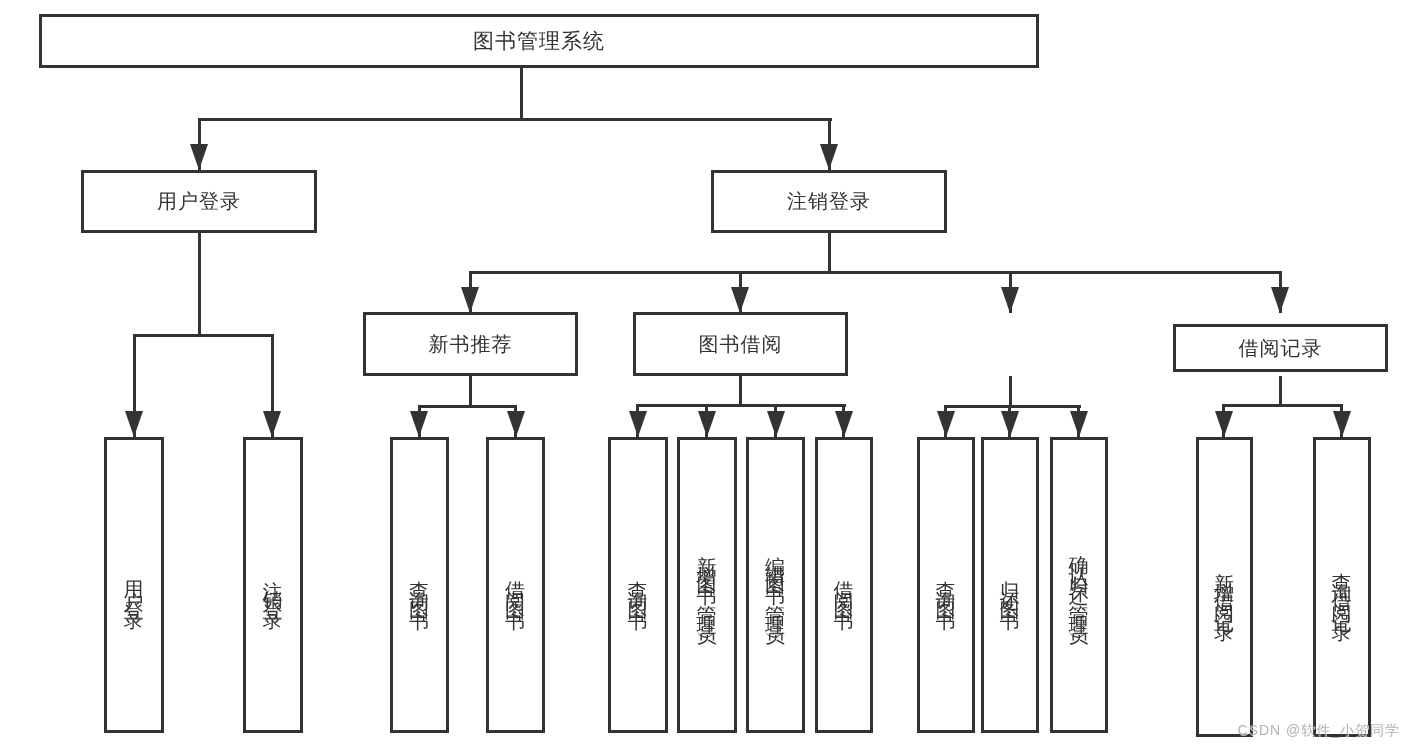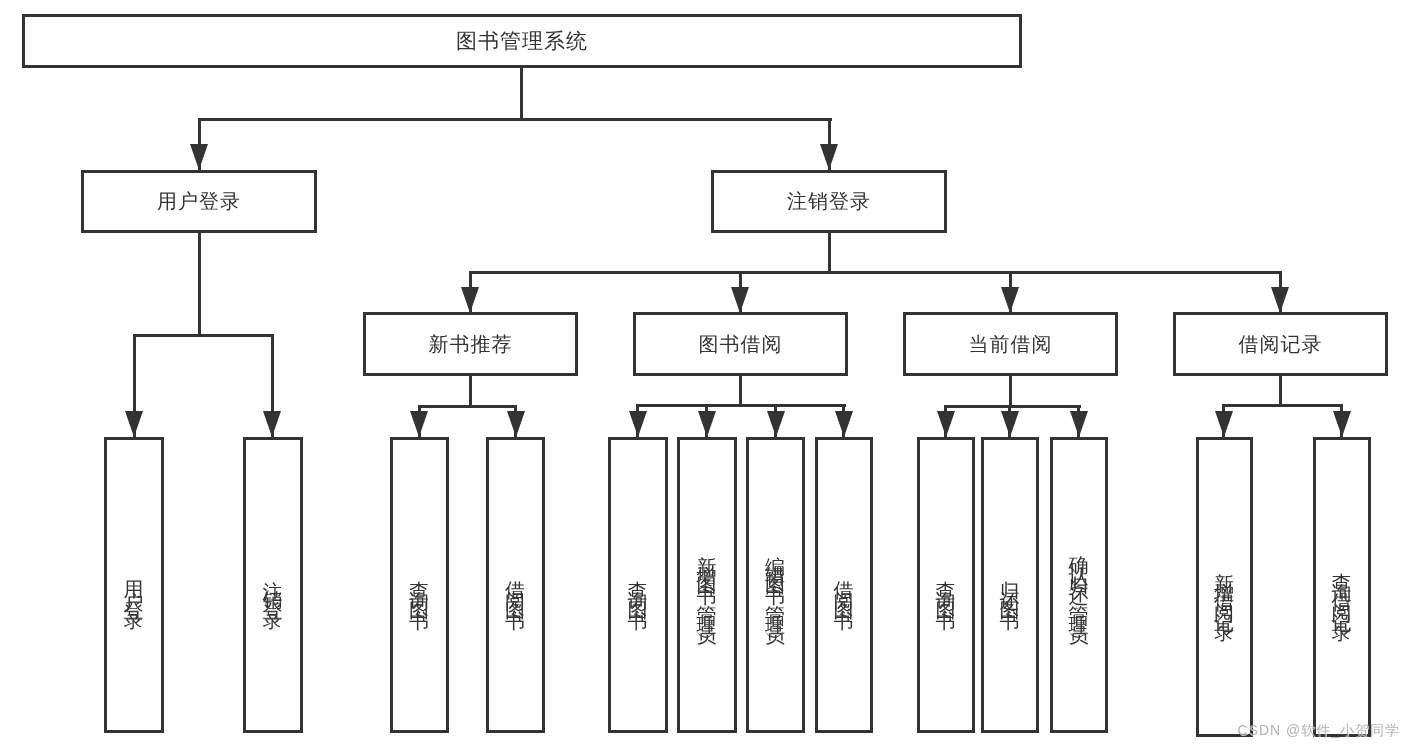--- a/index.html
+++ b/index.html
@@ -5,21 +5,21 @@
   html,body{margin:0;padding:0;background:#fff;}
   .stage{
     position:relative;width:1405px;height:747px;background:#ffffff;
     font-family:"Liberation Sans",sans-serif;color:#333333;overflow:hidden;
   }
   .box{
     position:absolute;background:#ffffff;border:3px solid #333333;box-sizing:border-box;
     display:flex;align-items:center;justify-content:center;
     font-size:20px;color:#333333;letter-spacing:1px;white-space:nowrap;
   }
-  .root-box{font-size:21px;}
+  .root-box{font-size:21px;margin-left:17px;}
   .leaf span{
     writing-mode:vertical-rl;text-orientation:mixed;
     font-size:20px;letter-spacing:10px;line-height:1;display:block;
   }
   .vline{position:absolute;width:3px;background:#333333;}
   .hline{position:absolute;height:3px;background:#333333;}
   .arrow{
     position:absolute;width:0;height:0;
     border-left:9px solid transparent;border-right:9px solid transparent;
     border-top:26px solid #333333;
@@ -36,22 +36,21 @@
 
 <div class="stage">
 
   <div class="box root-box" style="left:22px;top:14px;width:1000px;height:54px">图书管理系统</div>
 
   <div class="box" style="left:81px;top:170px;width:236px;height:63px">用户登录</div>
   <div class="box" style="left:711px;top:170px;width:236px;height:63px">注销登录</div>
 
   <div class="box" style="left:363px;top:312px;width:215px;height:64px">新书推荐</div>
   <div class="box" style="left:633px;top:312px;width:215px;height:64px">图书借阅</div>
-  <div class="box" style="left:903px;top:312px;width:215px;height:64px">当前借阅</div>
-  <div class="box" style="left:1173px;top:312px;width:215px;height:64px">借阅记录</div>
+  <div class="box" style="left:1173px;top:324px;width:215px;height:48px">借阅记录</div>
 
   <div class="box leaf" style="left:104px;top:437px;width:60px;height:296px">
     <span>用户登录</span>
     </div>
   <div class="box leaf" style="left:243px;top:437px;width:60px;height:296px">
     <span>注销登录</span>
     </div>
 
   <div class="box leaf" style="left:390px;top:437px;width:59px;height:296px">
     <span>查询图书</span>

